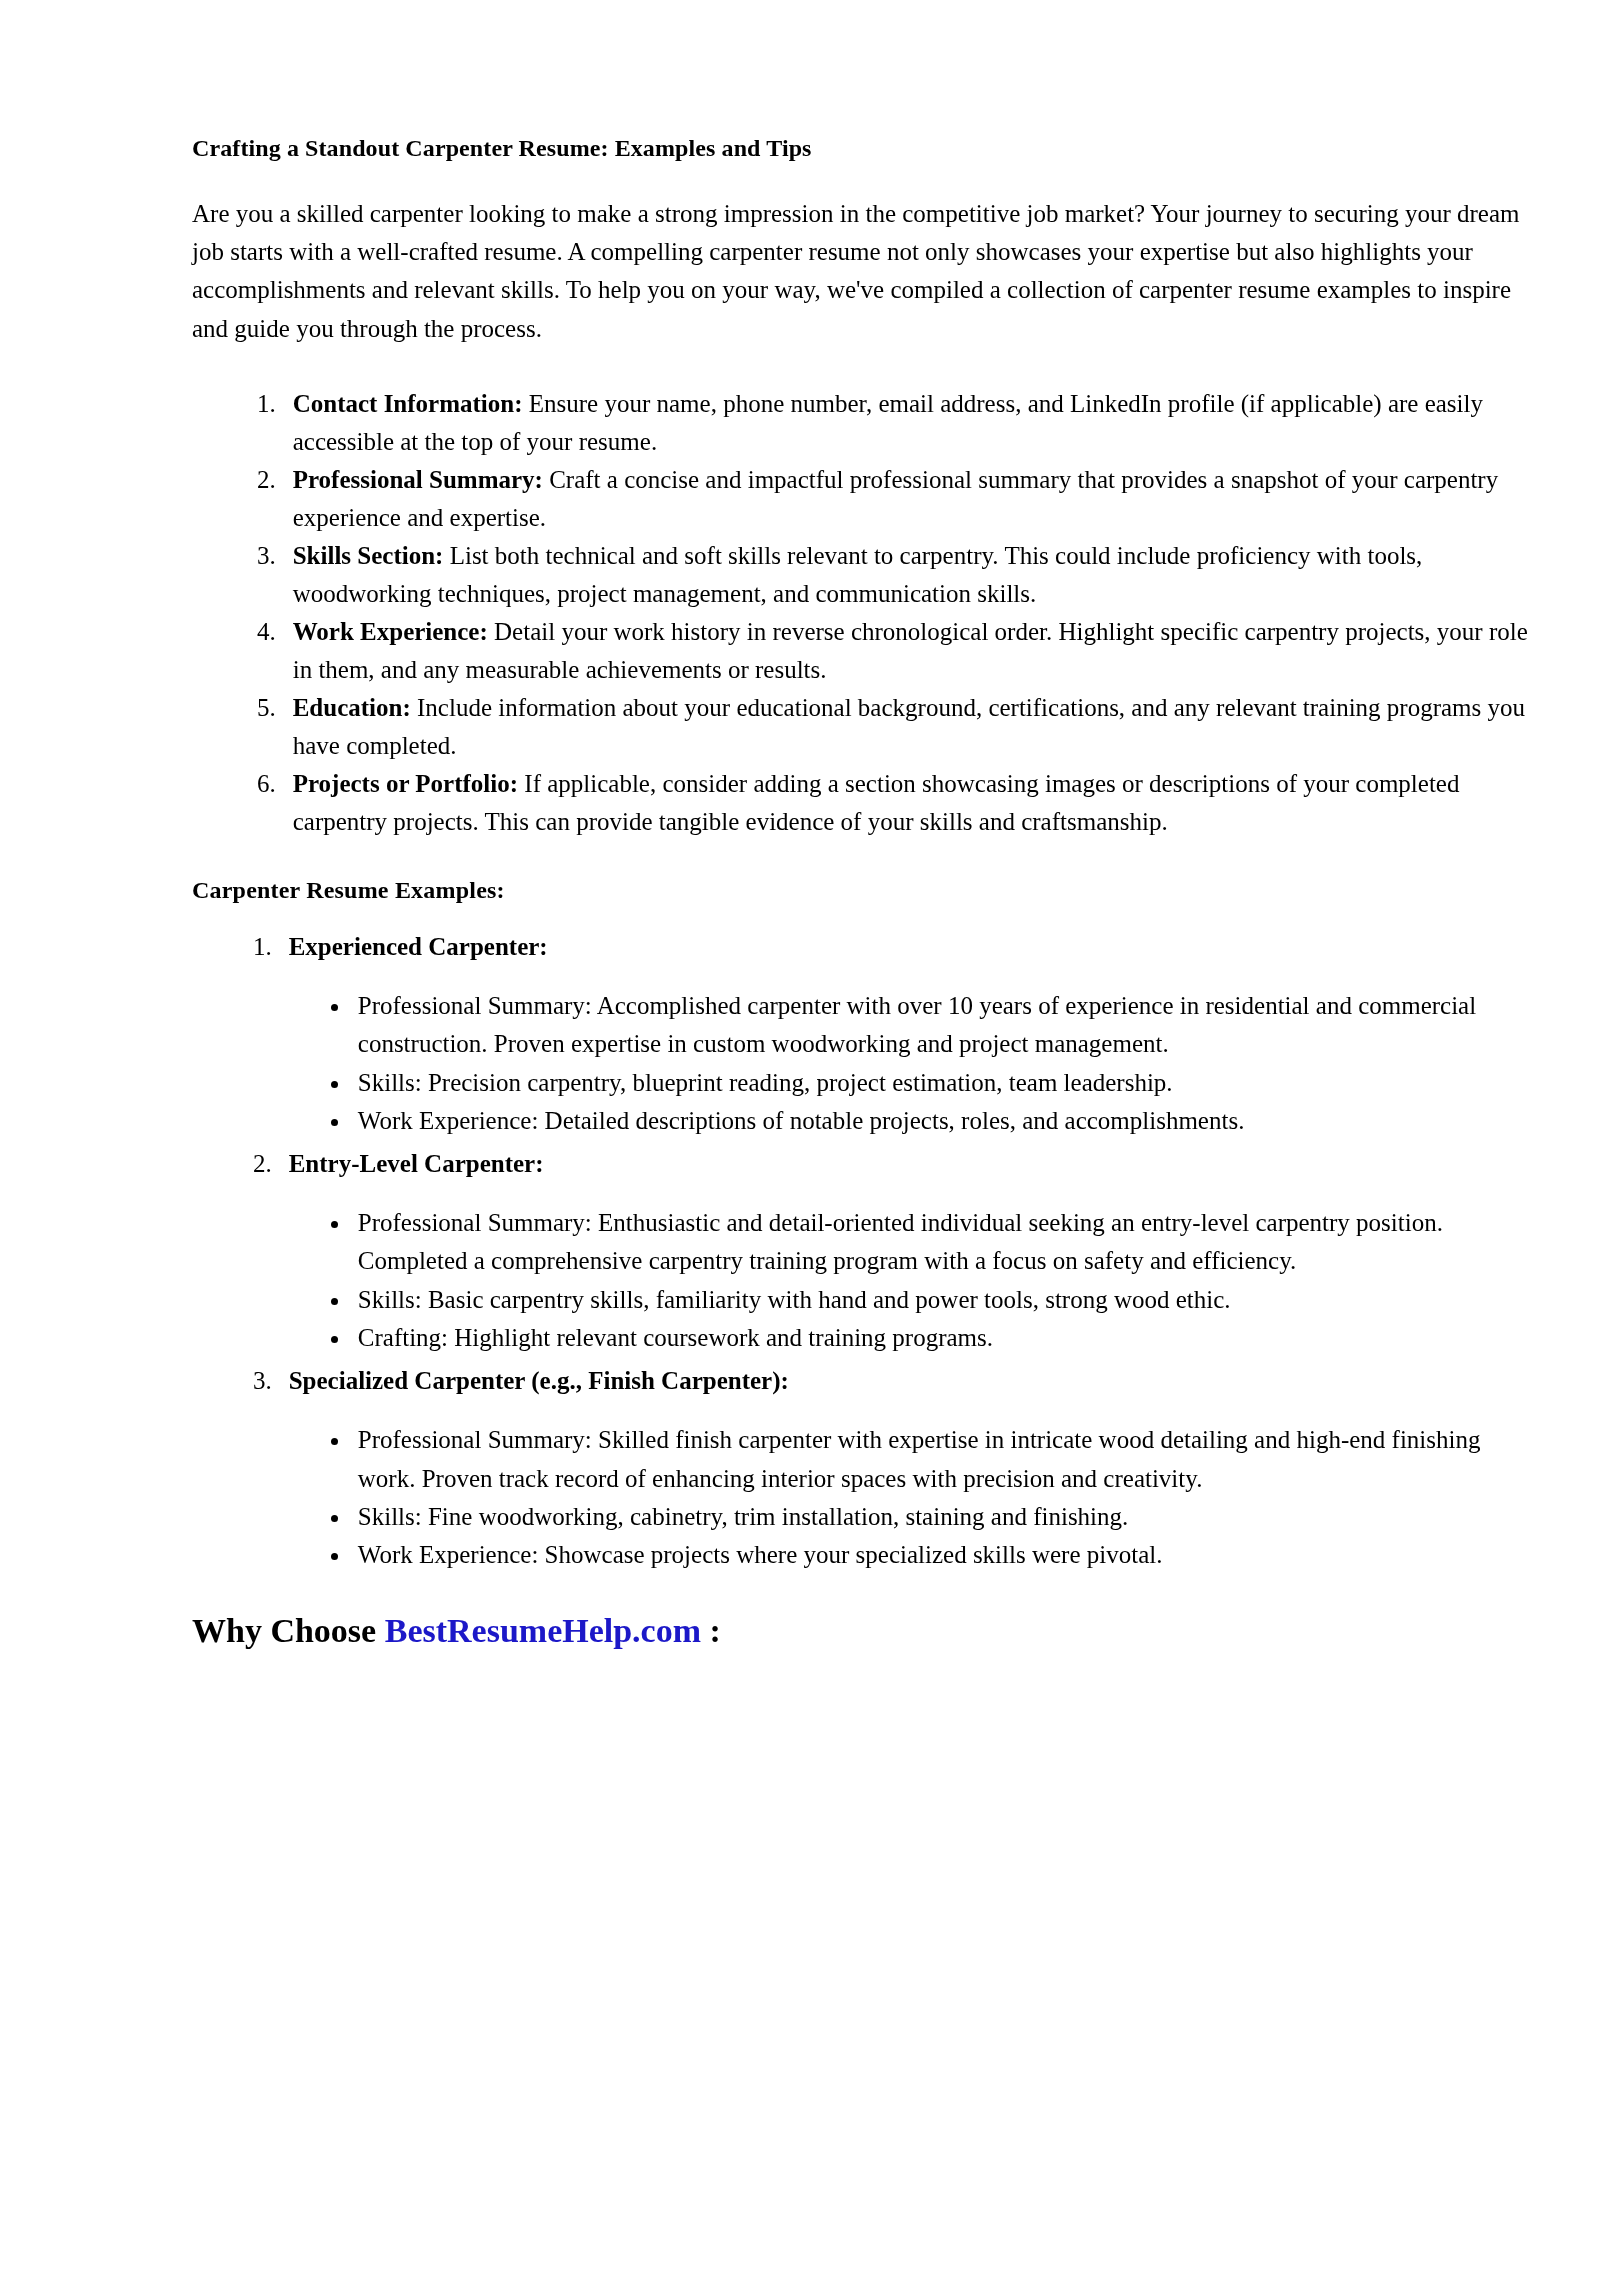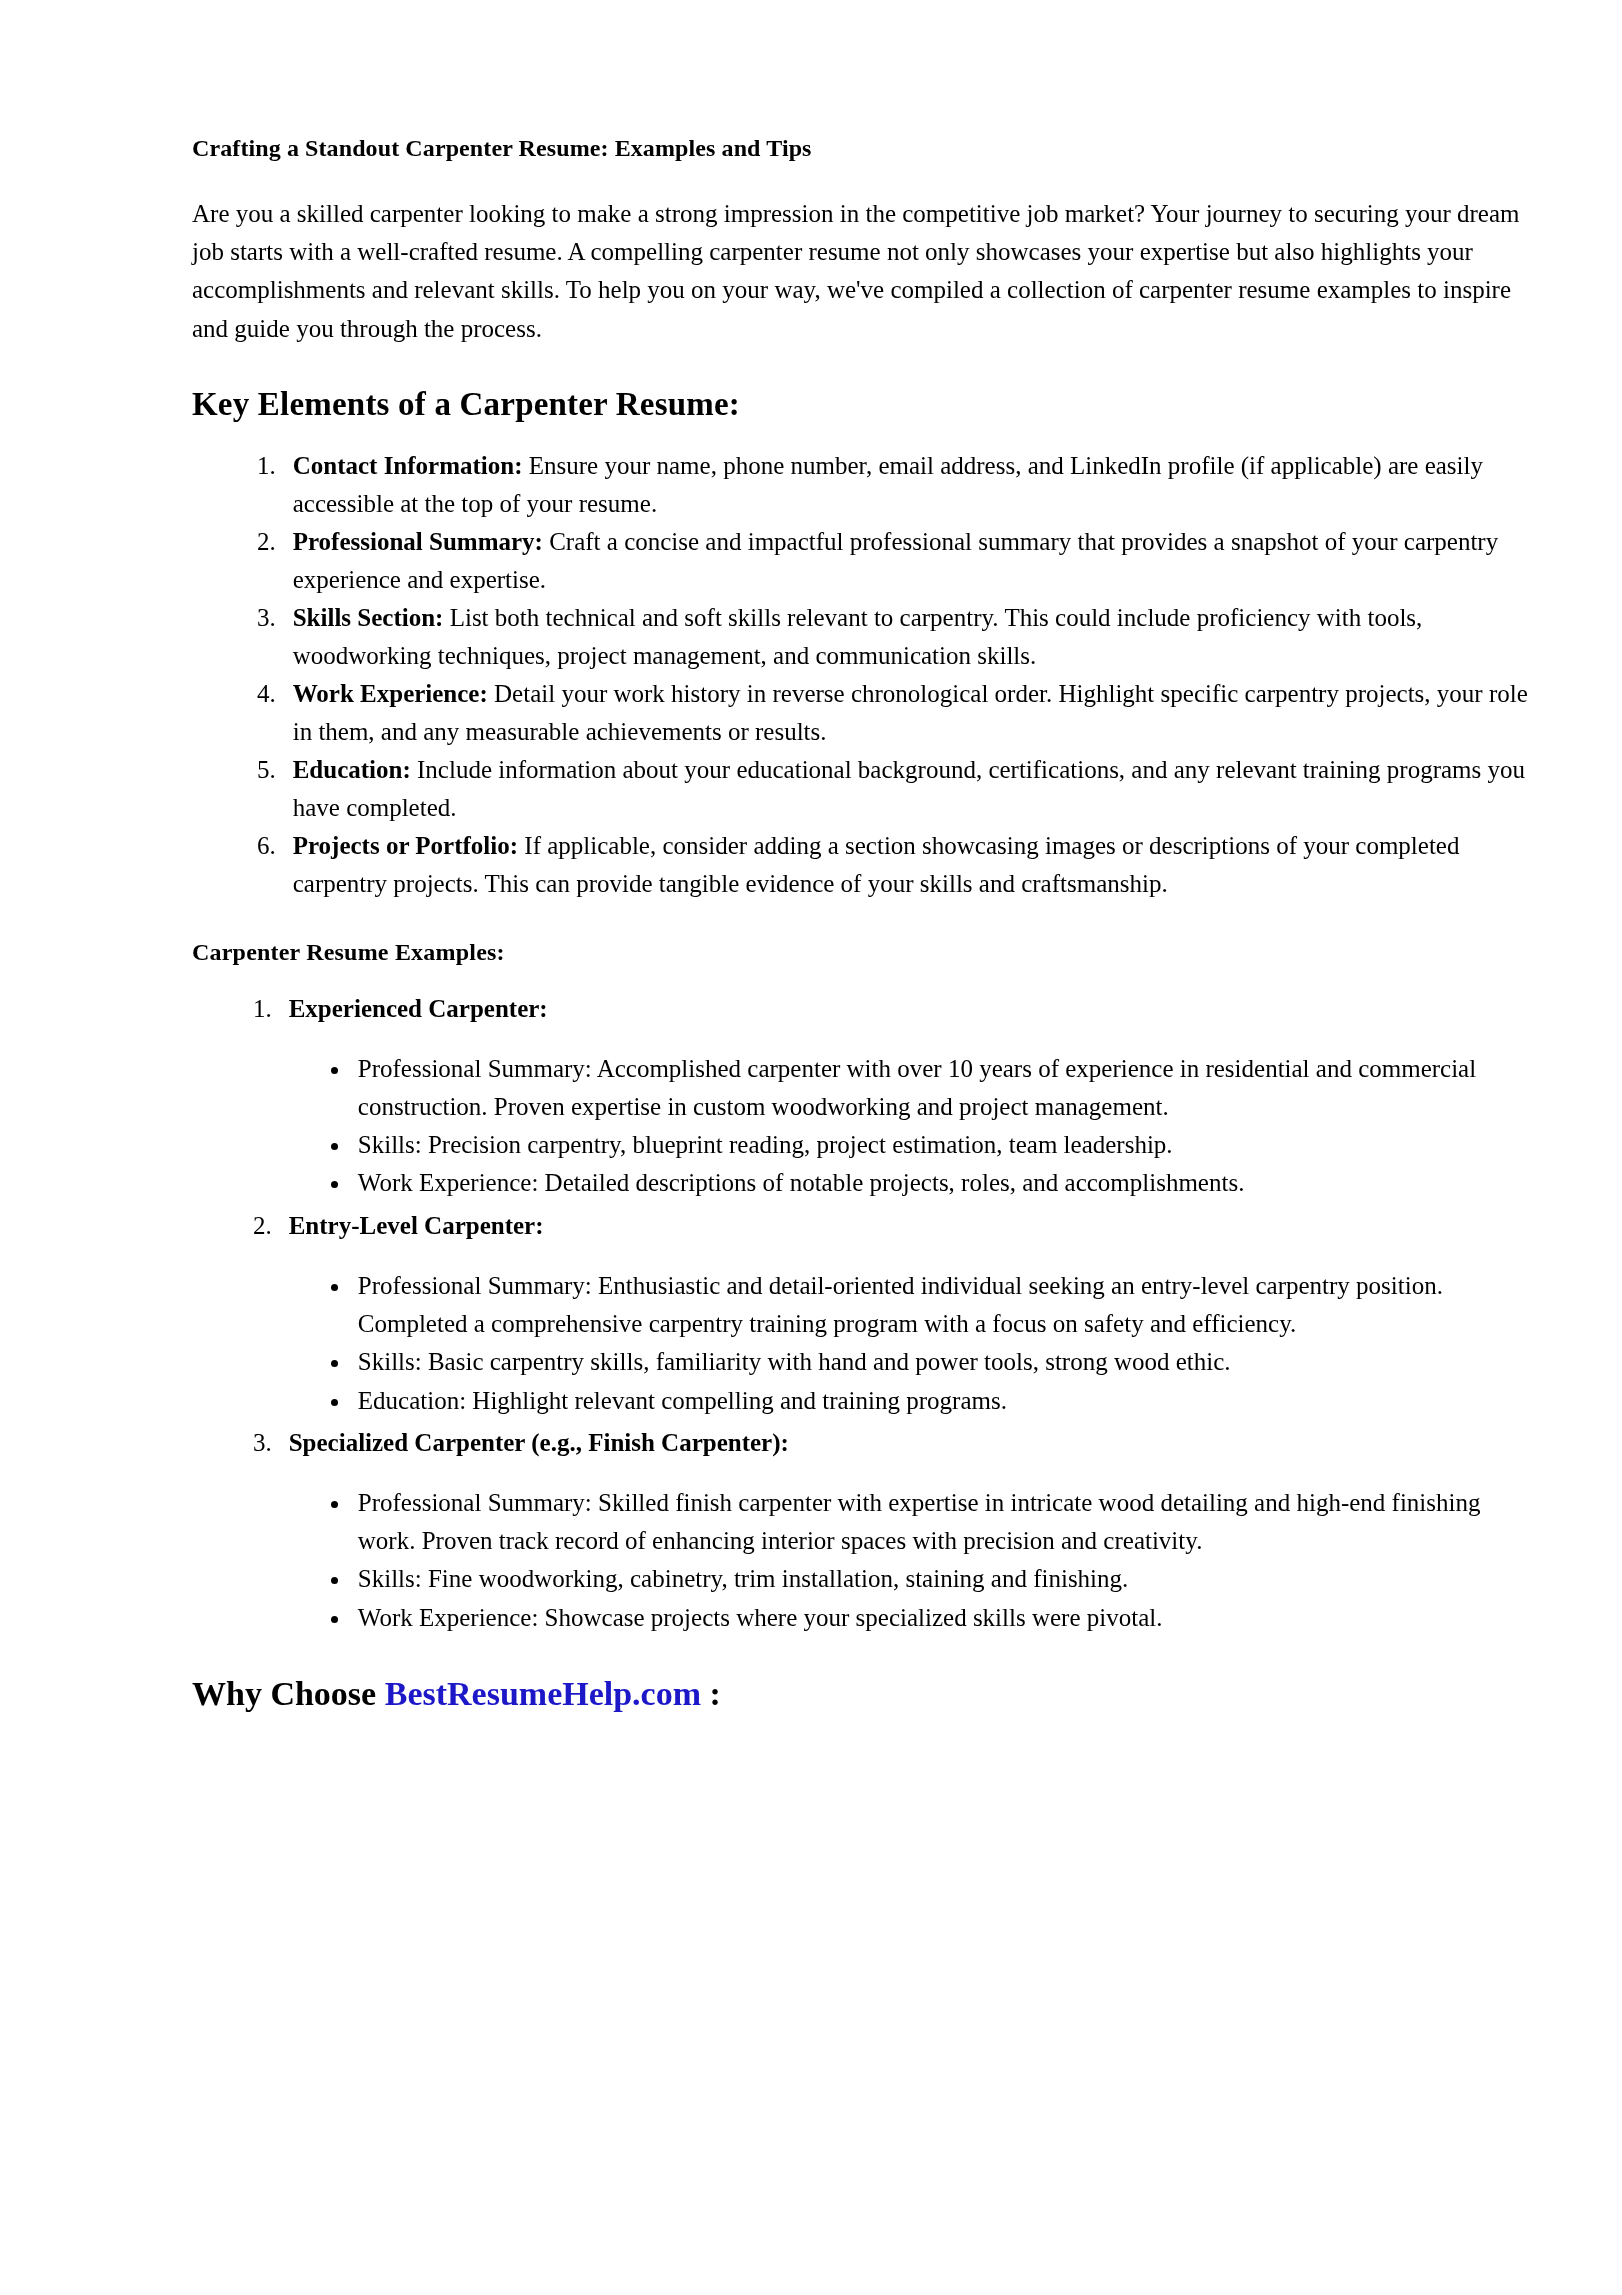--- a/index.html
+++ b/index.html
@@ -122,21 +122,20 @@
 </style>
 </head>
 <body>
 
 <div class="page">
 
   <div class="doc-title">Crafting a Standout Carpenter Resume: Examples and Tips</div>
 
   <p class="intro-para">Are you a skilled carpenter looking to make a strong impression in the competitive job market? Your journey to securing your dream job starts with a well-crafted resume. A compelling carpenter resume not only showcases your expertise but also highlights your accomplishments and relevant skills. To help you on your way, we've compiled a collection of carpenter resume examples to inspire and guide you through the process.</p>
 
-  <h2 class="section-heading">Key Elements of a Carpenter Resume:</h2>
 
   <ol class="key-elements">
     <li><span class="lbl">Contact Information:</span><span> Ensure your name, phone number, email address, and LinkedIn profile (if applicable) are easily accessible at the top of your resume.</span></li>
     <li><span class="lbl">Professional Summary:</span><span> Craft a concise and impactful professional summary that provides a snapshot of your carpentry experience and expertise.</span></li>
     <li><span class="lbl">Skills Section:</span><span> List both technical and soft skills relevant to carpentry. This could include proficiency with tools, woodworking techniques, project management, and communication skills.</span></li>
     <li><span class="lbl">Work Experience:</span><span> Detail your work history in reverse chronological order. Highlight specific carpentry projects, your role in them, and any measurable achievements or results.</span></li>
     <li><span class="lbl">Education:</span><span> Include information about your educational background, certifications, and any relevant training programs you have completed.</span></li>
     <li><span class="lbl">Projects or Portfolio:</span><span> If applicable, consider adding a section showcasing images or descriptions of your completed carpentry projects. This can provide tangible evidence of your skills and craftsmanship.</span></li>
   </ol>
 
@@ -149,21 +148,21 @@
         <li>Professional Summary: Accomplished carpenter with over 10 years of experience in residential and commercial construction. Proven expertise in custom woodworking and project management.</li>
         <li>Skills: Precision carpentry, blueprint reading, project estimation, team leadership.</li>
         <li>Work Experience: Detailed descriptions of notable projects, roles, and accomplishments.</li>
       </ul>
     </li>
     <li>
       <span class="ex-heading">Entry-Level Carpenter:</span>
       <ul class="sub-bullets">
         <li>Professional Summary: Enthusiastic and detail-oriented individual seeking an entry-level carpentry position. Completed a comprehensive carpentry training program with a focus on safety and efficiency.</li>
         <li>Skills: Basic carpentry skills, familiarity with hand and power tools, strong wood ethic.</li>
-        <li>Education: Highlight relevant compelling and training programs.</li>
+        <li>Crafting: Highlight relevant coursework and training programs.</li>
       </ul>
     </li>
     <li>
       <span class="ex-heading">Specialized Carpenter (e.g., Finish Carpenter):</span>
       <ul class="sub-bullets">
         <li>Professional Summary: Skilled finish carpenter with expertise in intricate wood detailing and high-end finishing work. Proven track record of enhancing interior spaces with precision and creativity.</li>
         <li>Skills: Fine woodworking, cabinetry, trim installation, staining and finishing.</li>
         <li>Work Experience: Showcase projects where your specialized skills were pivotal.</li>
       </ul>
     </li>

